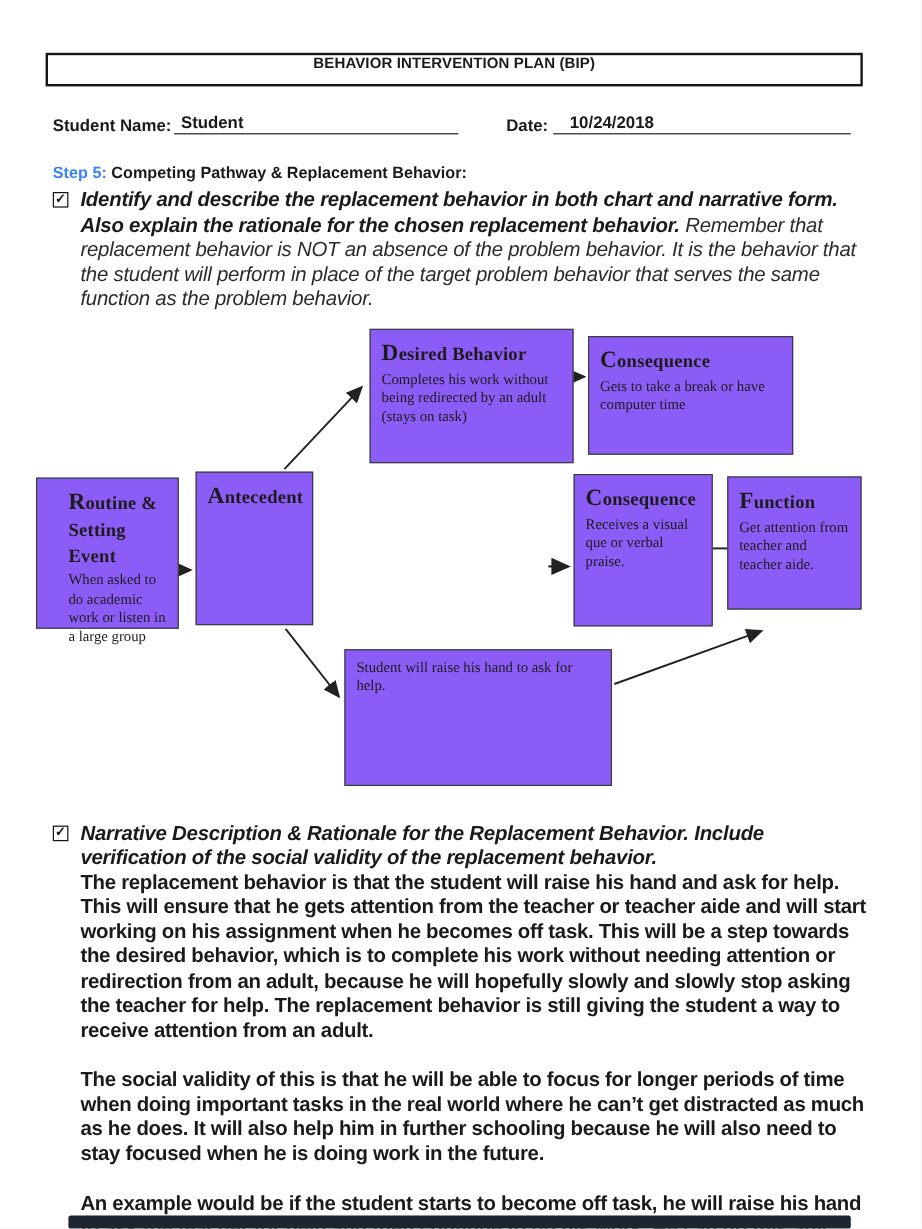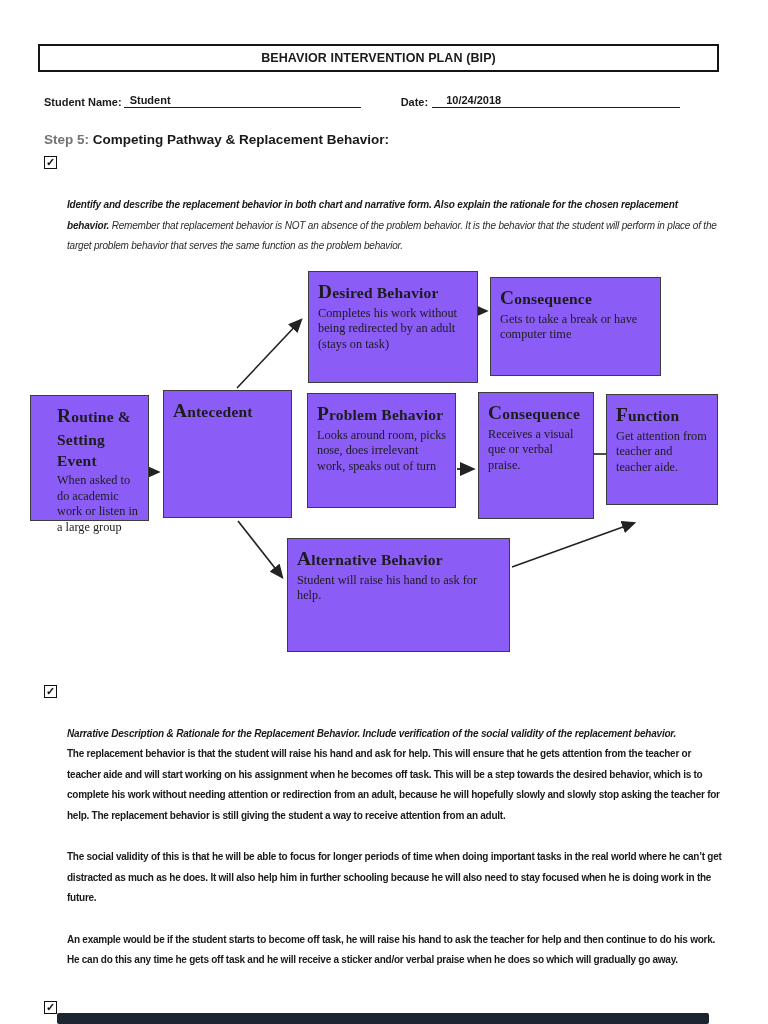--- a/index.html
+++ b/index.html
@@ -4,62 +4,62 @@
 <style>
   * { margin:0; padding:0; box-sizing:border-box; }
   html,body { background:#e9e9e9; }
   .page {
     position:relative; width:768px; height:1024px; margin:0 auto;
     background:#ffffff; overflow:hidden;
     font-family:"Liberation Sans", sans-serif; color:#1a1a1a;
   }
   .title-box {
     margin:44px 49px 0 38px; height:28px; border:2px solid #151515;
-    display:flex; align-items:center; justify-content:center;
+    display:flex; justify-content:center;
   }
   .title-box span { font-size:12.5px; font-weight:700; letter-spacing:0.1px; }
 
   .meta-row {
     margin:22px 46px 0 44px; display:flex; align-items:flex-end;
-    font-size:11px; font-weight:700;
+    font-size:14px; font-weight:700;
   }
   .ufill { border-bottom:1.6px solid #222; display:inline-block; padding:0 0 1px 6px; }
   .ufill.student { width:237px; margin-left:2px; }
   .ufill.date { width:248px; margin-left:4px; padding-left:14px; }
   .date-label { margin-left:40px; }
 
   .step5 { margin:24px 46px 0 44px; font-size:13.5px; font-weight:700; }
-  .step5 .red { color:#737373; }
+  .step5 .red { color:#3b82f6; }
 
   .check-item { display:flex; margin:6px 46px 0 44px; gap:10px; }
   .checkbox {
     flex:0 0 auto; width:13px; height:13px; margin-top:3px;
     border:1.7px solid #111; font-size:11px; line-height:10px; font-weight:700;
     text-align:center; color:#111;
   }
-  .check-item .txt { font-size:10px; line-height:20.5px; letter-spacing:-0.2px;margin-top:42px; }
+  .check-item .txt { font-size:17px; line-height:20.5px; letter-spacing:-0.2px; }
   .bi { font-style:italic; font-weight:700; }
   .it { font-style:italic; font-weight:400; color:#2b2b2b; }
 
   
   .diagram {
     position:relative; width:768px; height:400px; margin-top:7px;
     font-family:"Liberation Serif", serif; color:#1c1c1c;
   }
   .node {
     position:absolute; background:#8b5cf6; border:1.6px solid #3c3c3c; padding:6px 7px 4px 9px;
   }
   .node-title { font-weight:700; font-size:15.5px; line-height:1.4; letter-spacing:0.2px; }
   .node-title::first-letter { font-size:1.25em; }
   .node-body  { font-size:12.3px; line-height:15.5px; margin-top:1px; }
   .arrows { position:absolute; left:0; top:0; pointer-events:none; }
 
   
   .n-routine     { left:30px;  top:131px; width:119px; height:126px;padding-left:26px; }
-  .n-antecedent  { left:163px; top:126px; width:129px; height:128px; }
+  .n-antecedent  { left:163px; top:126px; width:98px; height:128px; }
   .n-desired     { left:308px; top:7px;   width:170px; height:112px; }
   .n-ctop        { left:490px; top:13px;  width:171px; height:99px;  }
   .n-problem     { left:307px; top:129px; width:149px; height:115px; }
   .n-cmid        { left:478px; top:128px; width:116px; height:127px; }
   .n-function    { left:606px; top:130px; width:112px; height:111px; }
   .n-alternative { left:287px; top:274px; width:223px; height:114px; }
 
   
   .narrative { margin-top:18px; }
   .narrative .txt p { font-weight:700; letter-spacing:-0.25px; margin-top:0; }
@@ -129,34 +129,29 @@
       <div class="node-title">Antecedent</div>
     </div>
     <div class="node n-desired">
       <div class="node-title">Desired Behavior</div>
       <div class="node-body">Completes his work without being redirected by an adult (stays on task)</div>
     </div>
     <div class="node n-ctop">
       <div class="node-title">Consequence</div>
       <div class="node-body">Gets to take a break or have computer time</div>
     </div>
-    <div class="node n-problem">
-      <div class="node-title">Problem Behavior</div>
-      <div class="node-body">Looks around room, picks nose, does irrelevant work, speaks out of turn</div>
-    </div>
     <div class="node n-cmid">
       <div class="node-title">Consequence</div>
       <div class="node-body">Receives a visual que or verbal praise.</div>
     </div>
     <div class="node n-function">
       <div class="node-title">Function</div>
       <div class="node-body">Get attention from teacher and teacher aide.</div>
     </div>
     <div class="node n-alternative">
-      <div class="node-title">Alternative Behavior</div>
       <div class="node-body">Student will raise his hand to ask for help.</div>
     </div>
   </div>
 
   <div class="check-item narrative">
     <span class="checkbox">✓</span>
     <div class="txt">
       <div class="bi">Narrative Description &amp; Rationale for the Replacement Behavior. Include verification of the social validity of the replacement behavior.</div>
       <p>The replacement behavior is that the student will raise his hand and ask for help. This will ensure that he gets attention from the teacher or teacher aide and will start working on his assignment when he becomes off task. This will be a step towards the desired behavior, which is to complete his work without needing attention or redirection from an adult, because he will hopefully slowly and slowly stop asking the teacher for help. The replacement behavior is still giving the student a way to receive attention from an adult.</p>
       <p>The social validity of this is that he will be able to focus for longer periods of time when doing important tasks in the real world where he can’t get distracted as much as he does. It will also help him in further schooling because he will also need to stay focused when he is doing work in the future.</p>

